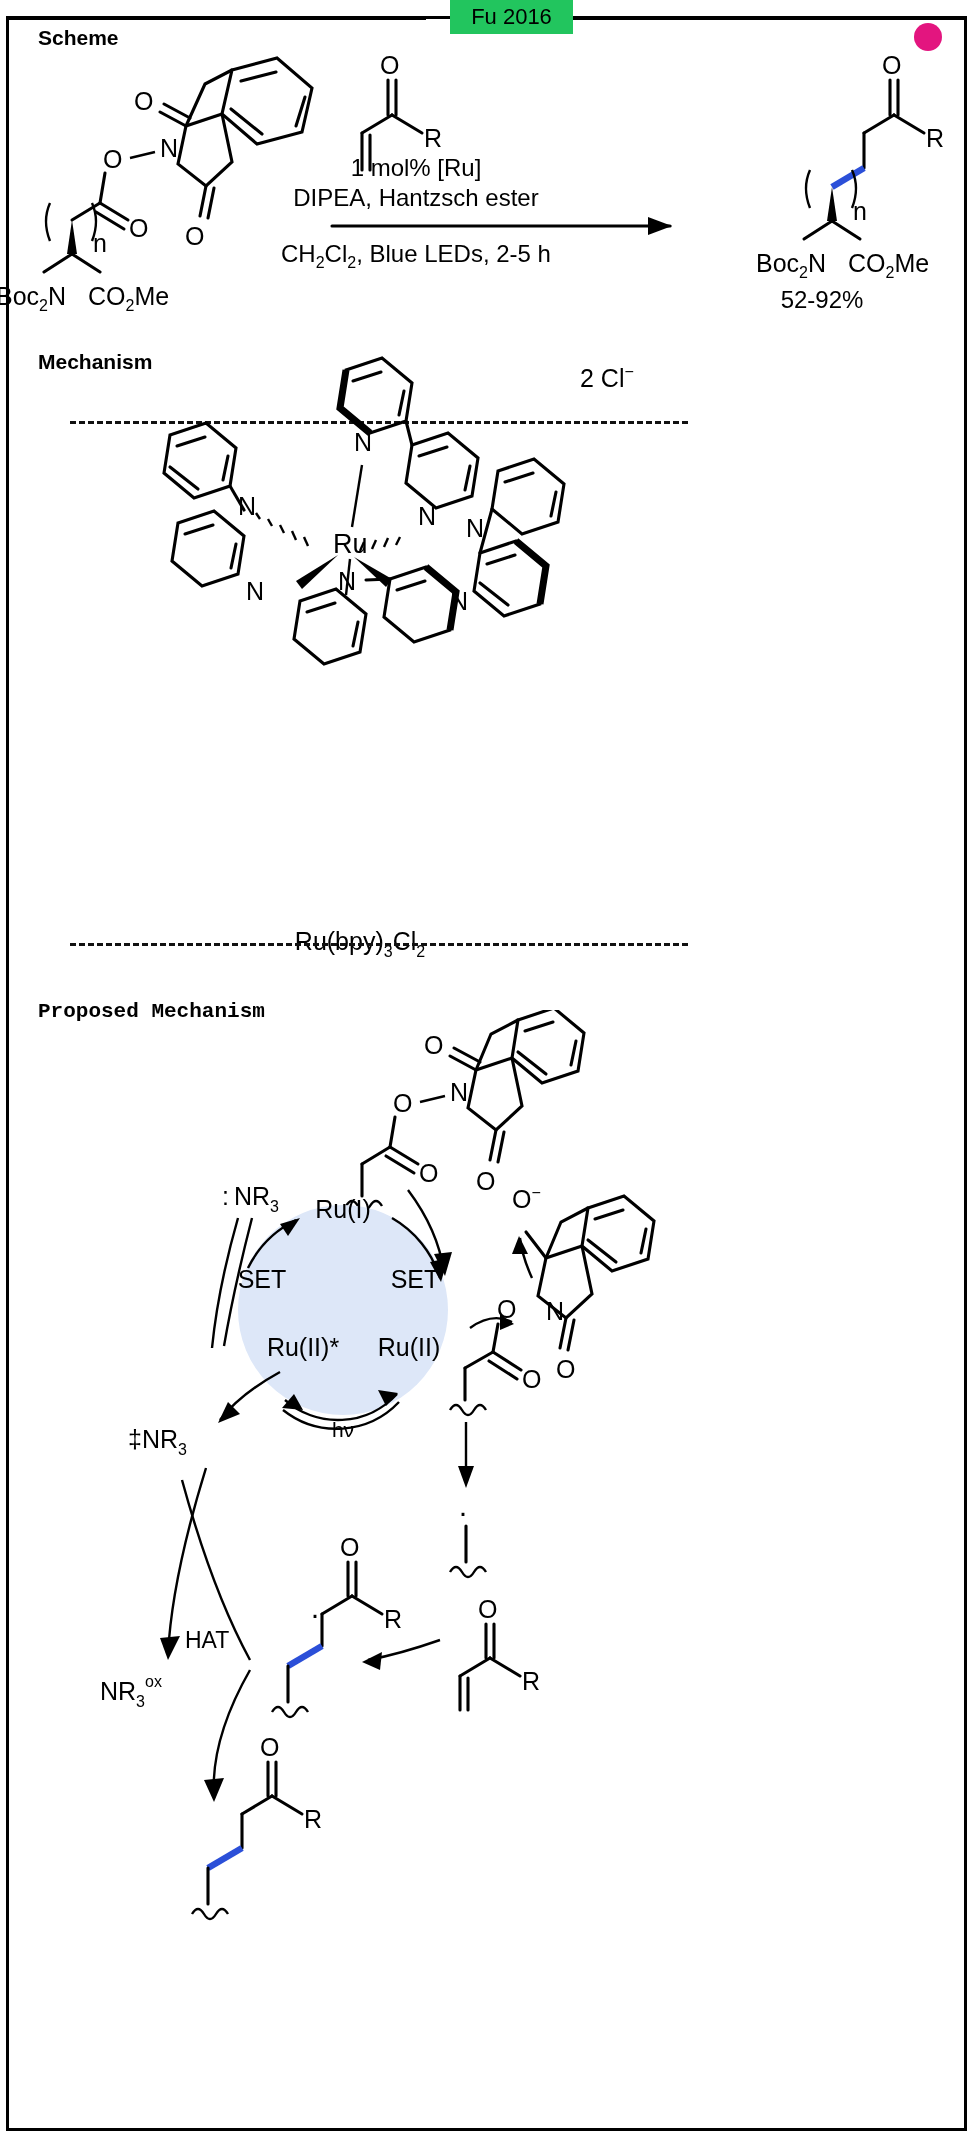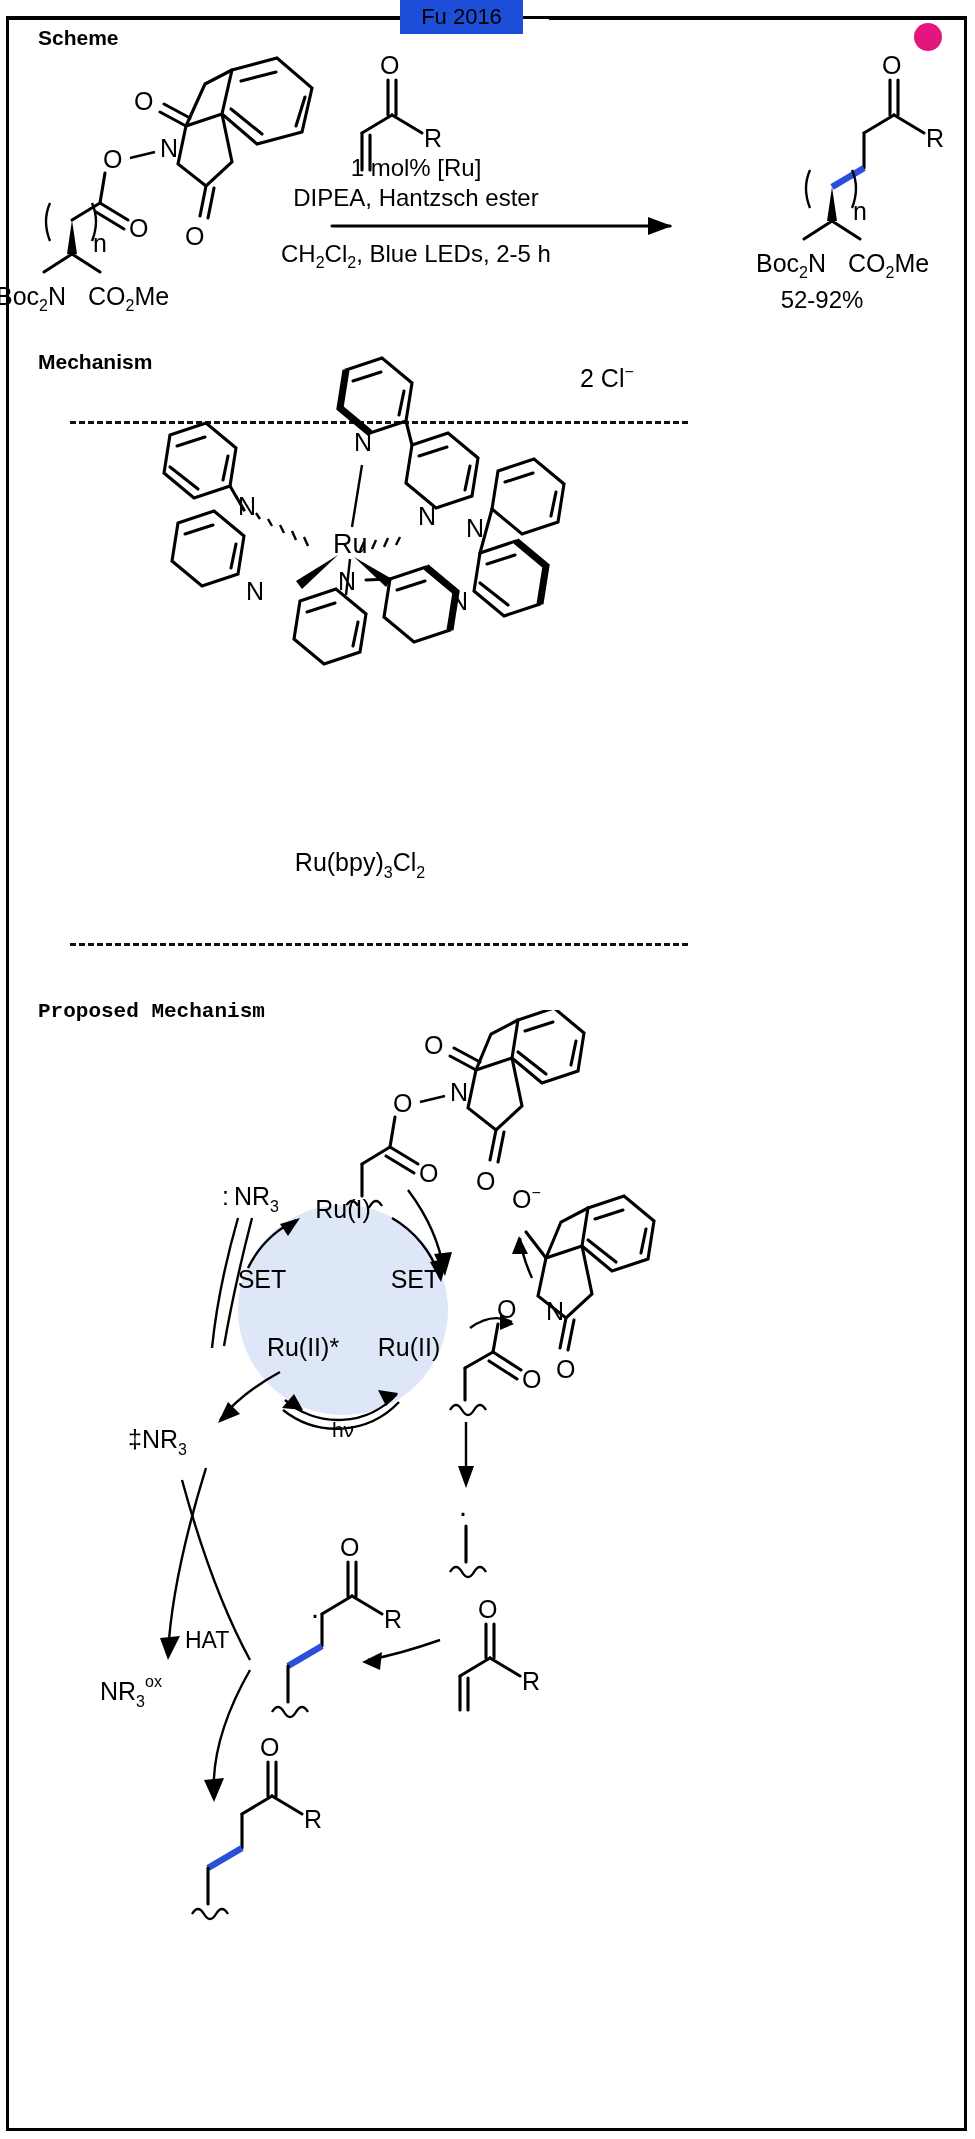--- a/index.html
+++ b/index.html
@@ -7,22 +7,22 @@
   #page{position:relative;width:975px;height:2139px;background:#fff;overflow:hidden;}
 
   
   .frame{position:absolute;left:6px;top:16px;width:961px;height:2115px;border:3px solid #000;box-sizing:border-box;}
 
   
   .hdr{position:absolute;top:0px;left:0;width:975px;height:34px;}
   .hdr .ln{position:absolute;top:17px;height:3px;background:#000;}
   .hdr .ln.l{left:6px;width:420px;}
   .hdr .ln.r{left:549px;width:418px;}
-  .hdr .ttl{position:absolute;left:400px;top:0px;width:123px;text-align:center;
-            font-size:22px;color:#000;background:#1d4ed8;line-height:34px;}
+  .hdr .ttl{position:absolute;left:450px;top:0px;width:123px;text-align:center;
+            font-size:22px;color:#000;background:#22c55e;line-height:34px;}
 
   .pinkdot{position:absolute;left:914px;top:23px;width:28px;height:28px;border-radius:50%;background:#e3157f;}
 
   .sect-title{position:absolute;font-weight:bold;font-size:21px;color:#000;}
 
   .divider{position:absolute;height:0;border-top:3px dashed #111;}
 
   svg{display:block;}
   .lbl{font-family:"Liberation Sans",sans-serif;font-size:25px;fill:#000;}
   .lbl-sm{font-family:"Liberation Sans",sans-serif;font-size:16px;fill:#000;}
@@ -219,21 +219,21 @@
       <line x1="234" y1="192" x2="238" y2="183" class="thin"></line>
       <line x1="222" y1="194" x2="226" y2="185" class="thin"></line>
       <line x1="210" y1="196" x2="214" y2="187" class="thin"></line>
     </g>
     <polygon points="188,200 146,226 152,234" fill="#000"></polygon>
     <polygon points="204,202 242,224 236,232" fill="#000"></polygon>
 
     <text class="lbl" x="430" y="32">2 Cl<tspan class="lbl-sm" dy="-10">−</tspan></text>
   </svg>
 
-  <div style="position:absolute;left:0;top:841px;width:720px;text-align:center;">
+  <div style="position:absolute;left:0;top:920px;width:720px;text-align:center;">
     <svg width="400" height="44" viewBox="0 0 400 44" style="display:inline-block;">
       <text class="lbl" x="200" y="30" text-anchor="middle">Ru(bpy)<tspan class="lbl-sm" dy="7">3</tspan><tspan class="lbl" dy="-7">Cl</tspan><tspan class="lbl-sm" dy="7">2</tspan></text>
     </svg>
   </div>
 
   <div class="divider" style="left:70px;top:943px;width:618px;"></div>
 
   <div class="sect-title" style="left:38px;top:1000px;font-family:Liberation Mono, monospace;">Proposed Mechanism</div>
 
   <svg style="position:absolute;left:0;top:1010px;" width="975" height="1120" viewBox="0 0 975 1120">

